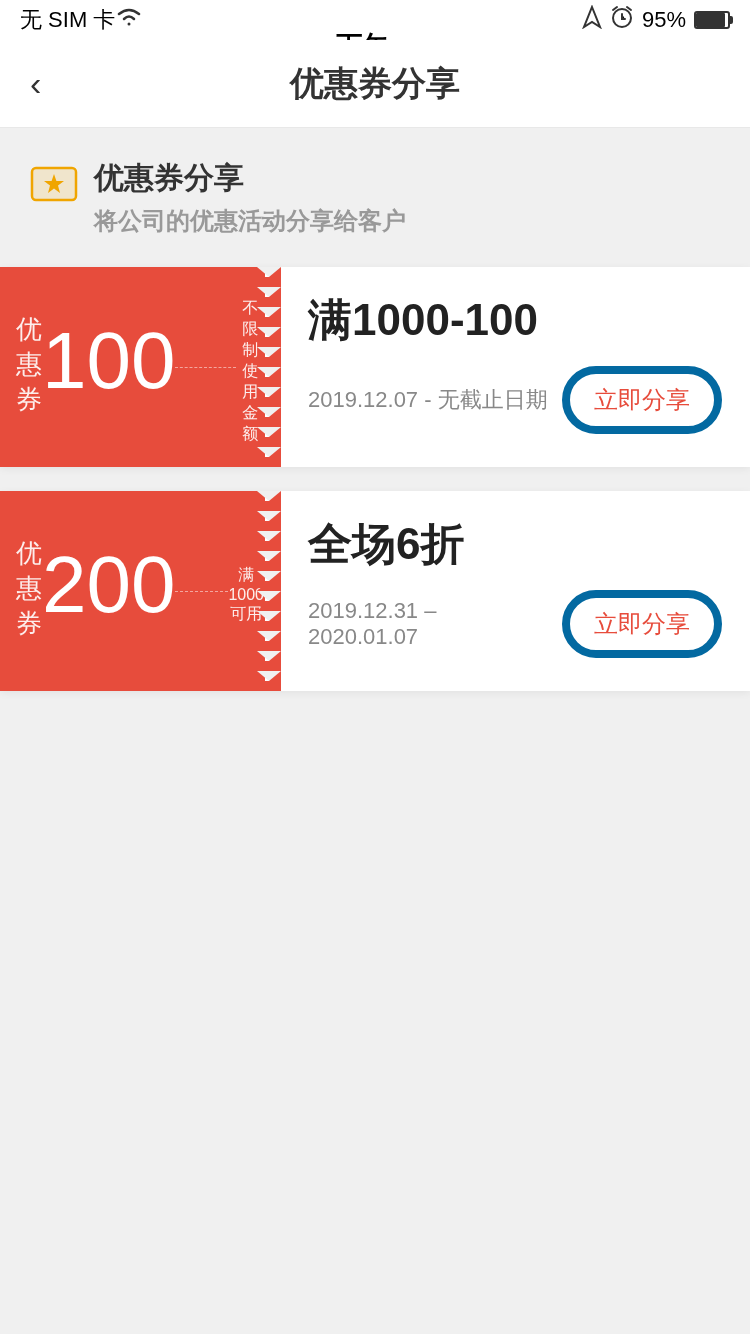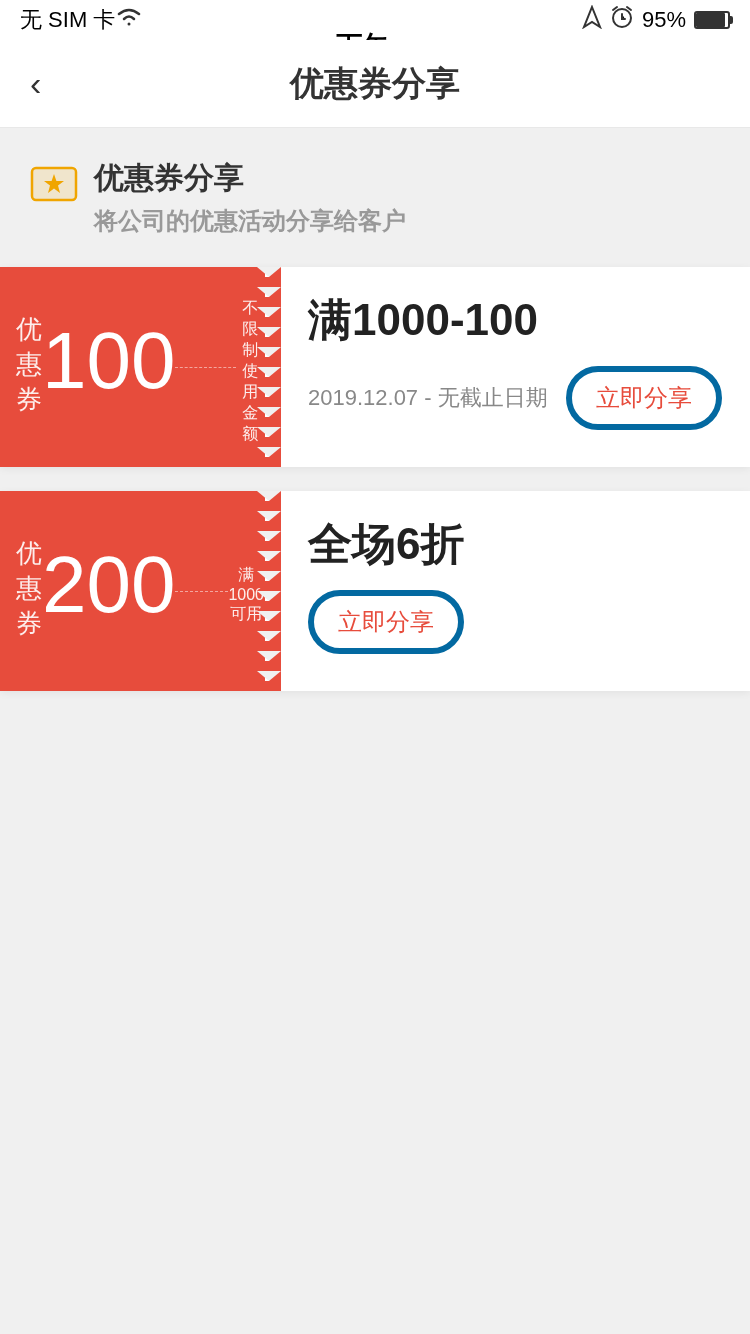--- a/index.html
+++ b/index.html
@@ -228,21 +228,21 @@
       align-items: center;
       justify-content: space-between;
       gap: 12px;
     }
     .coupon-date {
       font-size: 22px;
       color: #888;
       flex: 1;
     }
     .share-button {
-      border: 6px solid #0369a1;
+      border: 8px solid #0369a1;
       color: #e74c3c;
       background: #fff;
       border-radius: 36px;
       padding: 10px 24px;
       font-size: 24px;
       cursor: pointer;
       white-space: nowrap;
       flex-shrink: 0;
     }
 
@@ -352,20 +352,21 @@
             <polygon points="0,0 24,0 24,20" fill="#f0f0f0"></polygon>
             <polygon points="0,20 24,0 24,20" fill="#e74c3c"></polygon>
           </pattern>
         </defs>
         <rect width="24" height="200" fill="url(#zigzag2)"></rect>
       </svg>
     </div>
     <div class="coupon-right">
       <span class="coupon-name">全场6折</span>
       <div class="coupon-meta">
+        <span class="coupon-date">2019.12.31 – 2020.01.07</span>
         <button class="share-button">立即分享</button>
       </div>
     </div>
   </div>
 
 </div>
 
 <div class="empty-area"></div>
 
 </body></html>

